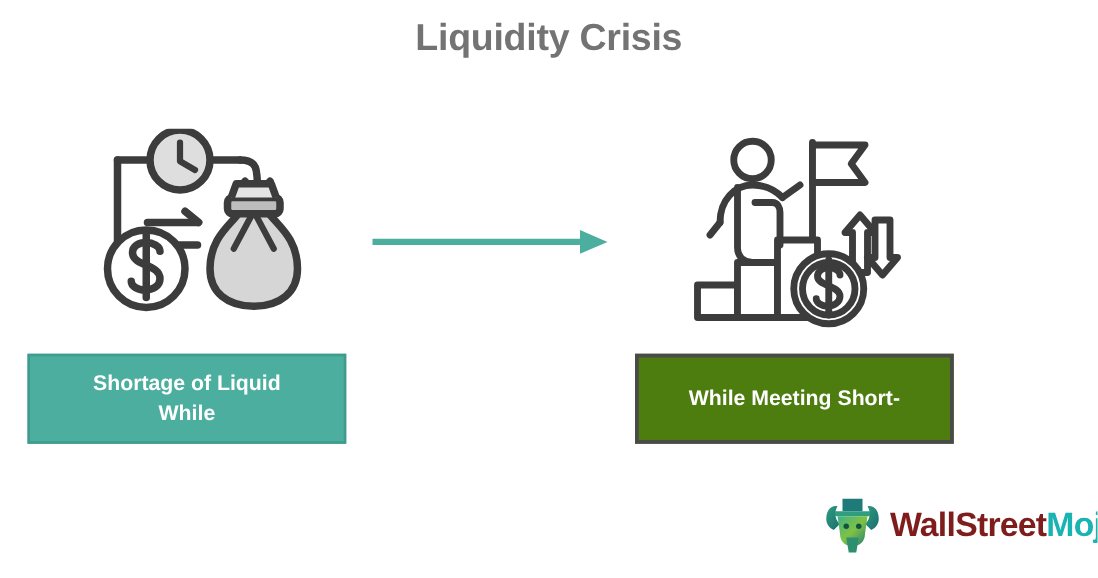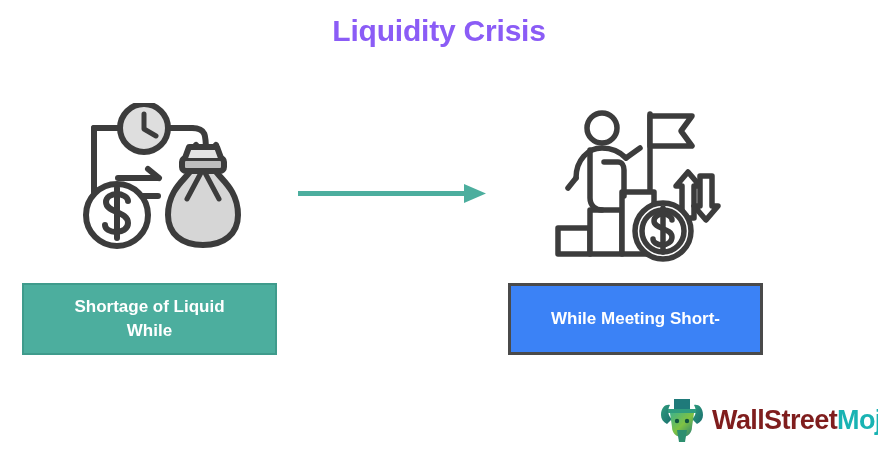--- a/index.html
+++ b/index.html
@@ -19,21 +19,21 @@
   
   #page-title {
     position: absolute;
     top: 14px;
     left: 0;
     width: 878px;
     text-align: center;
     font-size: 30px;
     font-weight: bold;
     letter-spacing: -0.2px;
-    color: #8b5cf6;
+    color: #737373;
     font-family: "Liberation Sans", sans-serif;
   }
 
   
   .icon-block {
     position: absolute;
   }
   #icon-liquidity-shortage {
     left: 72px;
     top: 103px;
@@ -83,21 +83,21 @@
     width: 255px;
     height: 72px;
     background: #4cae9e;
     border: 2px solid #3f9b8c;
   }
   #label-goals {
     left: 508px;
     top: 283px;
     width: 255px;
     height: 72px;
-    background: #3b82f6;
+    background: #4d7c0f;
     border: 3px solid #4a4a4a;
   }
   .label-box span { display: block; }
 
   
   #brand-logo {
     position: absolute;
     left: 657px;
     top: 393px;
     width: 212px;

